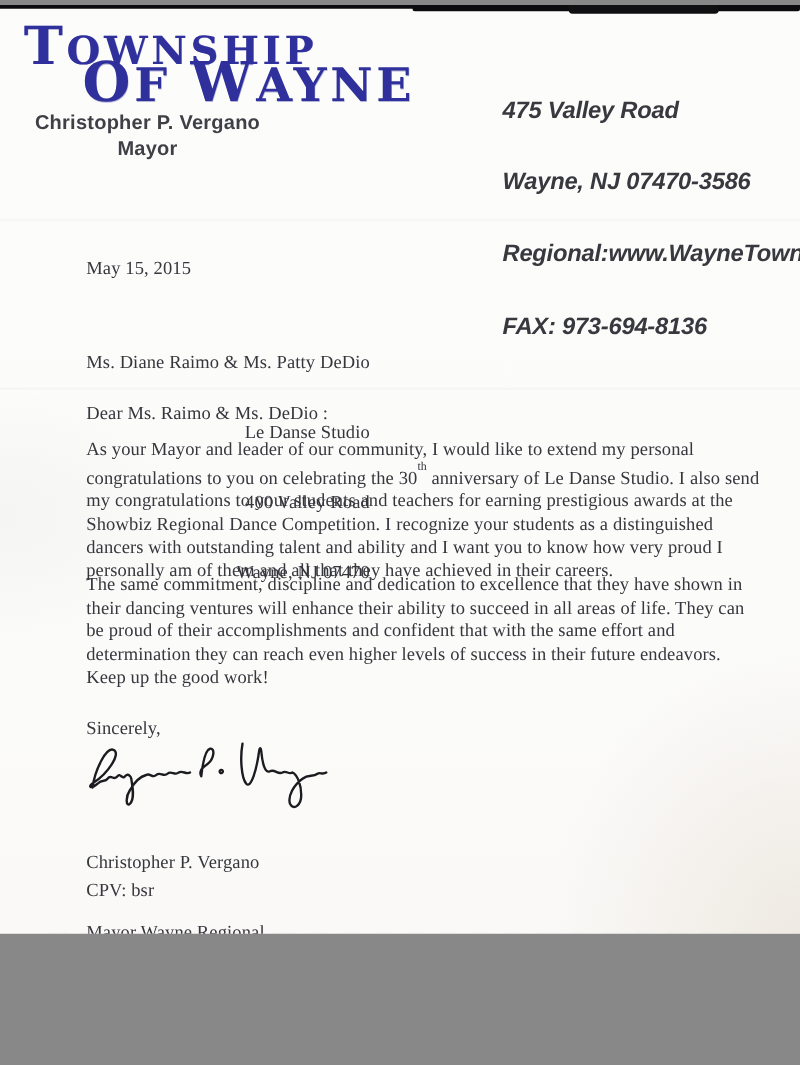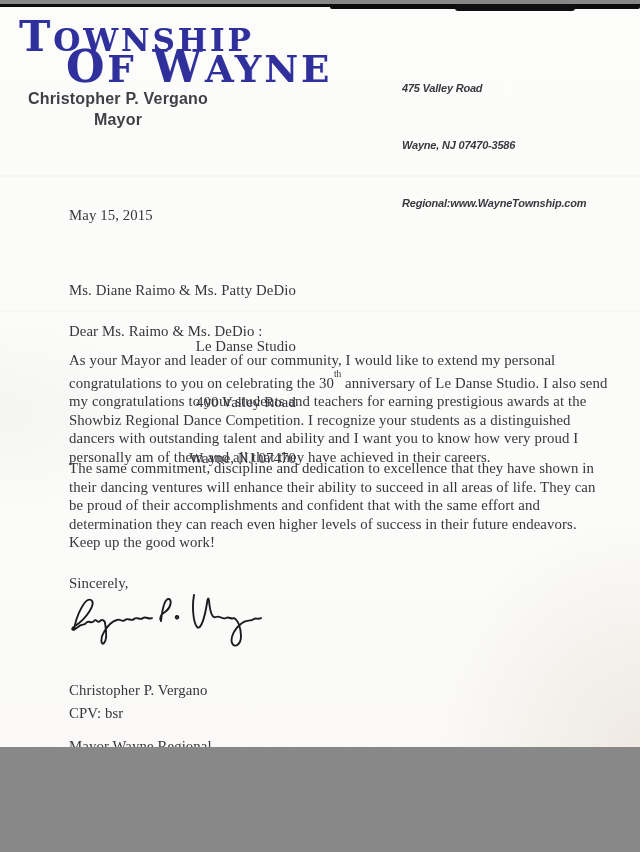--- a/index.html
+++ b/index.html
@@ -38,21 +38,21 @@
   .official{
     position:absolute;left:18px;top:84px;width:200px;
     text-align:center;font-family:"Liberation Sans", sans-serif;
     font-weight:bold;font-size:16px;line-height:21px;color:#3f3f46;
     letter-spacing:0.2px;
   }
 
   .contact{
     position:absolute;left:402px;top:36px;width:232px;
     font-family:"Liberation Sans", sans-serif;font-style:italic;font-weight:bold;
-    font-size:11px;line-height:19.3px;color:#38383f;letter-spacing:-0.2px;
+    font-size:19px;line-height:19.3px;color:#38383f;letter-spacing:-0.2px;
     white-space:pre;
   }
 
   
   .t{position:absolute;white-space:pre;font-size:14.8px;line-height:18.6px;letter-spacing:0.1px;}
   .date{left:69px;top:202px;}
   .recipient{left:69px;top:240px;text-align:right;}
   .salutation{left:69px;top:318px;}
   .para1{left:69px;top:347px;}
   .para2{left:69px;top:455px;}
@@ -81,20 +81,21 @@
 
   <div class="official">
     <div>Christopher P. Vergano</div>
     <div>Mayor</div>
   </div>
 
   <div class="contact">
     <div>475 Valley Road</div>
     <div>Wayne, NJ 07470-3586</div>
     <div>Regional:www.WayneTownship.com</div>
+    <div>FAX: 973-694-8136</div>
   </div>
 
   <div class="t date">May 15, 2015</div>
 
   <div class="t recipient">
     <div>Ms. Diane Raimo &amp; Ms. Patty DeDio</div>
     <div>Le Danse Studio</div>
     <div>400 Valley Road</div>
     <div>Wayne, NJ 07470</div>
   </div>

